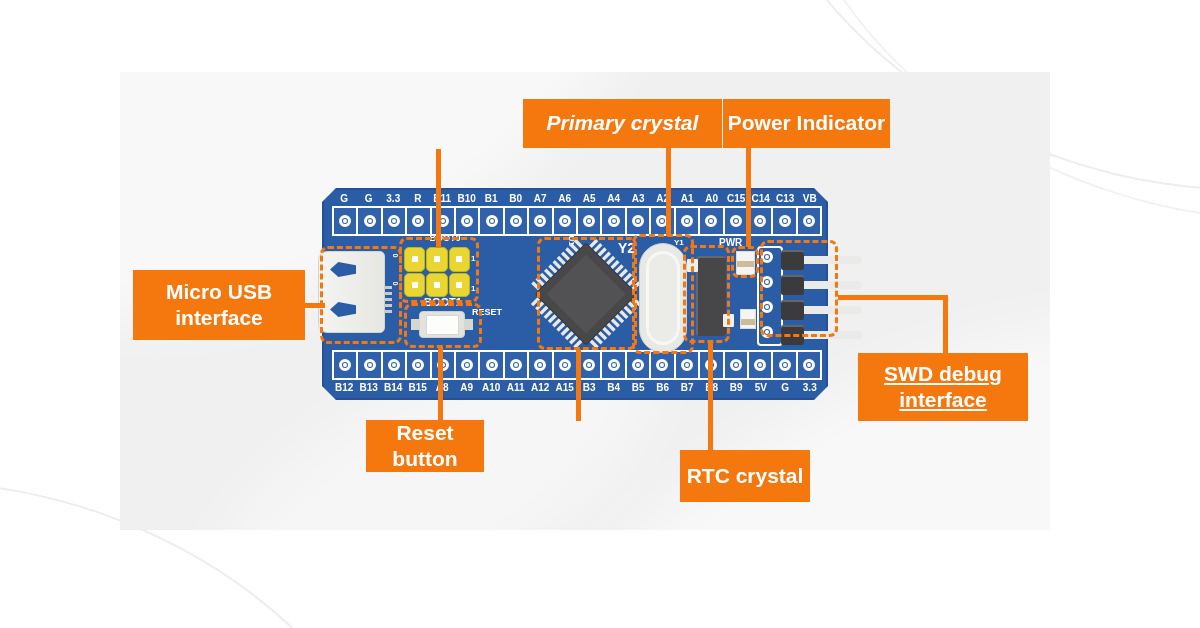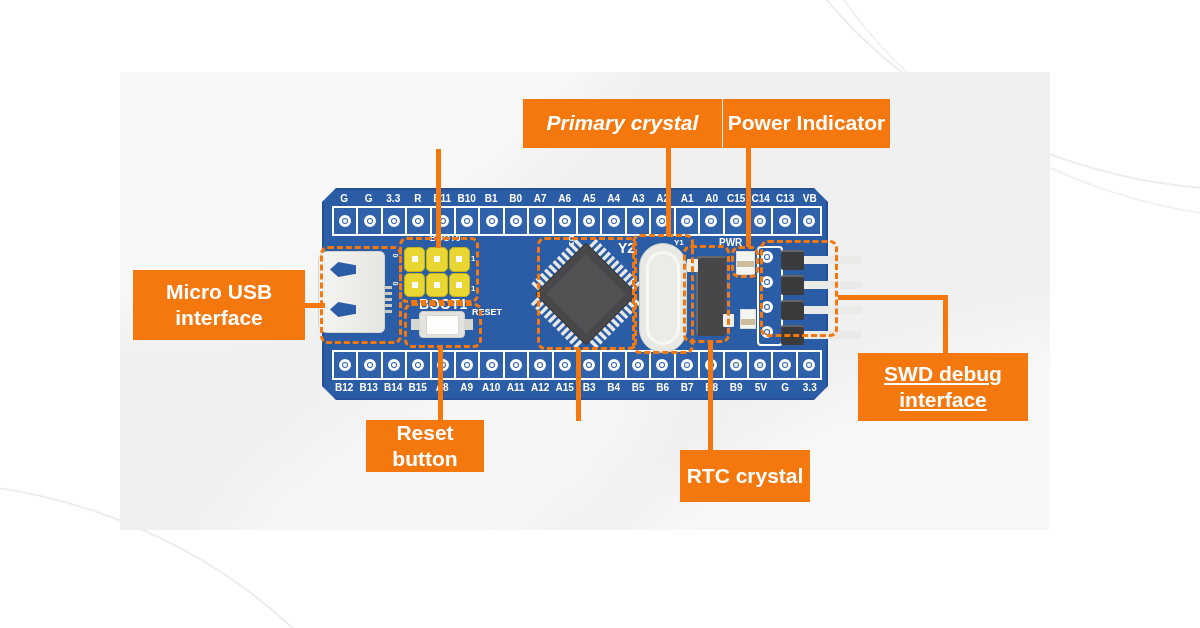--- a/index.html
+++ b/index.html
@@ -138,21 +138,21 @@
   .tag-power   { left:723px; top:99px;  width:167px; height:49px; }
   .tag-usb     { left:133px; top:270px; width:172px; height:70px; padding:0 14px; }
   .tag-swd     { left:858px; top:353px; width:170px; height:68px; padding:0 20px;text-decoration:underline; }
   .tag-reset   { left:366px; top:420px; width:118px; height:52px; }
   .tag-mcu     { left:530px; top:420px; width:88px;  height:52px; }
   .tag-rtc     { left:680px; top:450px; width:130px; height:52px; }
 
   
   .silk { position:absolute; color:#ffffff; font-weight:700; z-index:5; }
   .silk-boot0 { left:418px; top:233px; width:54px; font-size:9px; text-align:center; }
-  .silk-boot1 { left:419px; top:296px; width:48px; font-size:14px; text-align:center; }
+  .silk-boot1 { left:419px; top:296px; width:48px; font-size:11px; text-align:center; }
   .silk-reset { left:472px; top:307px; font-size:9px; }
   .silk-pwr   { left:707px; top:237px; font-size:10px;padding-left:12px; }
   .silk-y2    { left:618px; top:240px; font-size:14px; }
   .silk-y1    { left:674px; top:238px; font-size:8px; }
   .silk-u1    { left:566px; top:236px; font-size:8px; transform:rotate(90deg); }
   .silk-j0a   { left:394px; top:252px; font-size:7px; transform:rotate(-90deg); }
   .silk-j0b   { left:394px; top:280px; font-size:7px; transform:rotate(-90deg); }
   .silk-j1a   { left:471px; top:254px; font-size:8px; }
   .silk-j1b   { left:471px; top:284px; font-size:8px; }
 </style>

